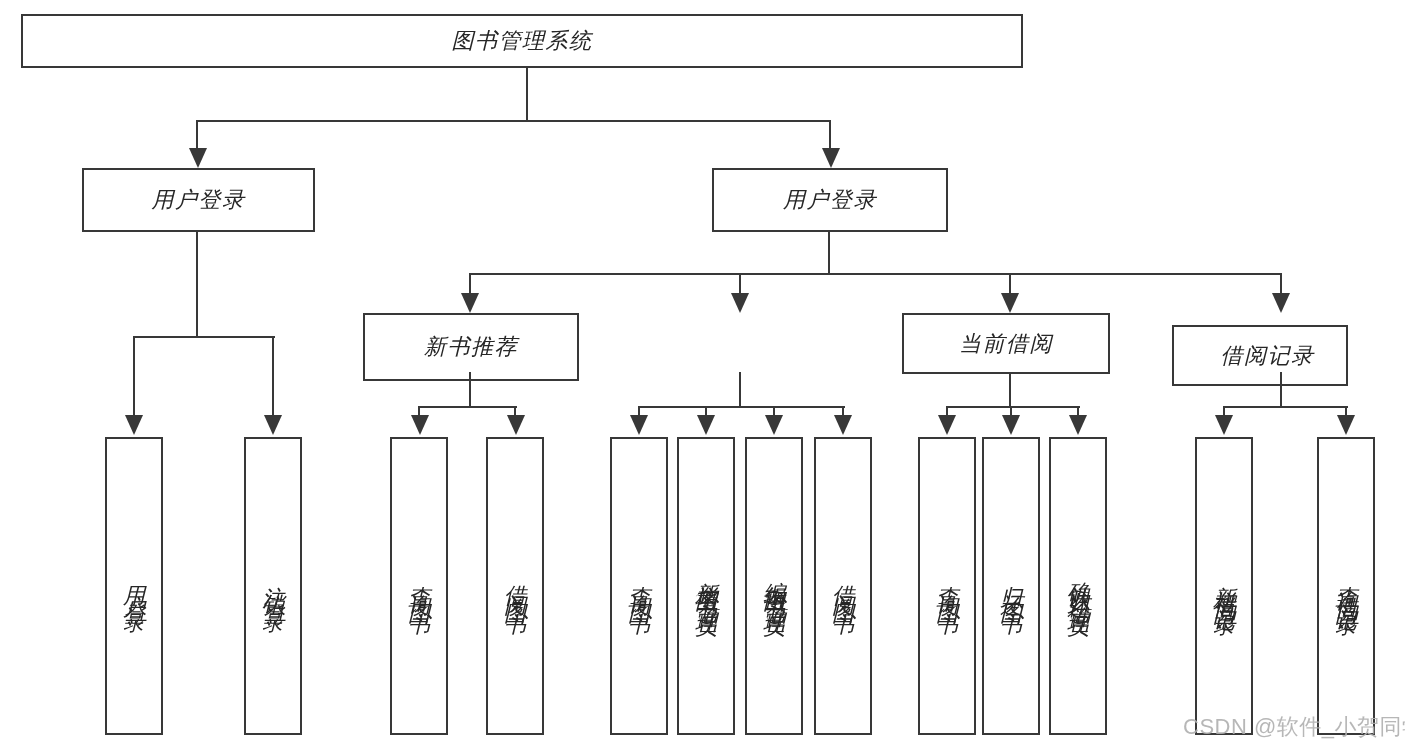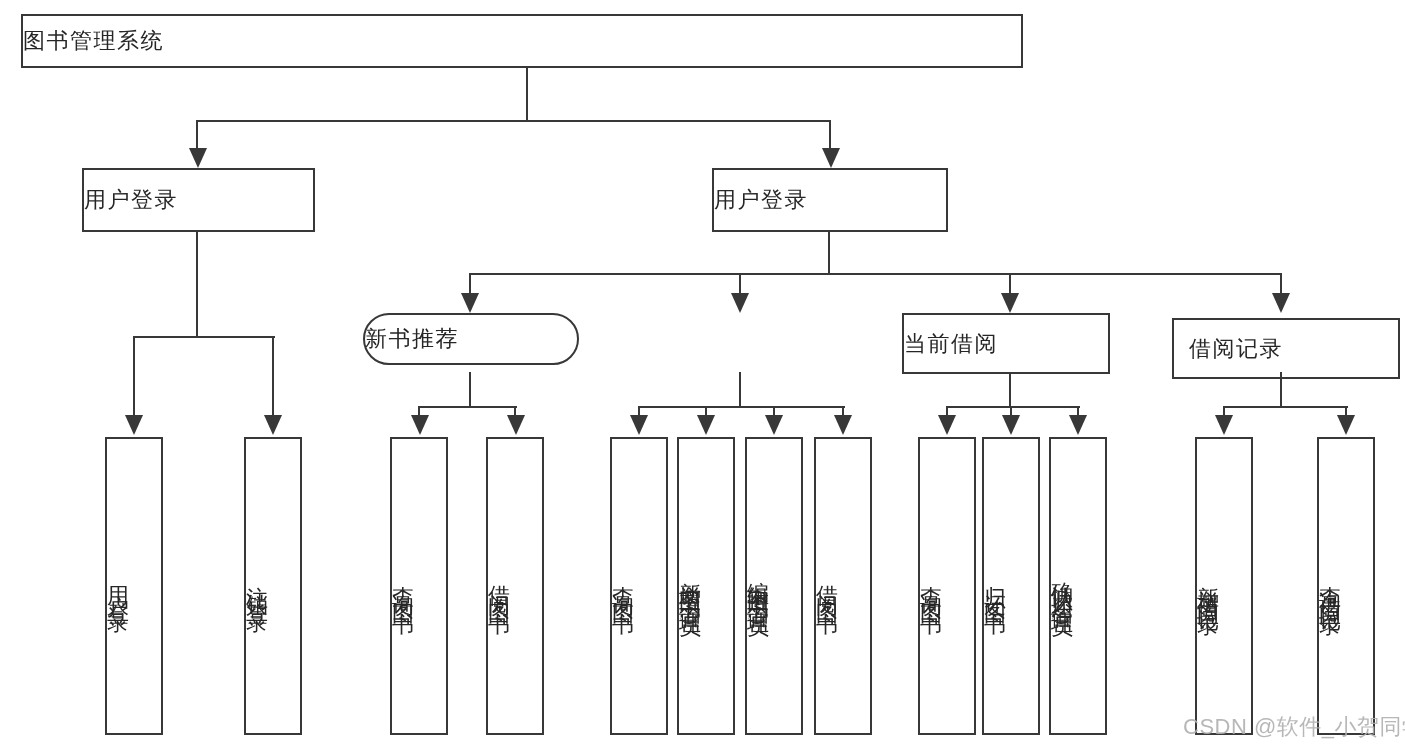--- a/index.html
+++ b/index.html
@@ -2,21 +2,21 @@
 <html><head>
 <meta charset="utf-8">
 <style>
   html,body{margin:0;padding:0;background:#fff;}
   #canvas{
     position:relative;width:1405px;height:747px;background:#fff;overflow:hidden;
     font-family:"Liberation Sans","DejaVu Sans",sans-serif;
   }
   .box{
     position:absolute;background:#fff;border:2.5px solid #383838;
-    display:flex;align-items:center;box-sizing:border-box;
+    display:flex;align-items:center;justify-content:center;box-sizing:border-box;font-style:italic;
   }
   .hlabel{font-size:22px;color:#262626;letter-spacing:1.5px;white-space:nowrap;}
   .vlabel{
     writing-mode:vertical-rl;font-size:22px;color:#262626;
     letter-spacing:9px;line-height:1;white-space:nowrap;
   }
   .line{position:absolute;background:#383838;}
   .ah{
     position:absolute;width:0;height:0;
     border-left:9px solid transparent;border-right:9px solid transparent;
@@ -61,27 +61,27 @@
   <div class="line" style="left:469px;top:273px;width:813px;height:2px;"></div>
   <div class="line" style="left:469px;top:273px;width:2px;height:20px;"></div>
   <div class="ah" style="left:461px;top:293px;"></div>
   <div class="line" style="left:739px;top:273px;width:2px;height:20px;"></div>
   <div class="ah" style="left:731px;top:293px;"></div>
   <div class="line" style="left:1009px;top:273px;width:2px;height:20px;"></div>
   <div class="ah" style="left:1001px;top:293px;"></div>
   <div class="line" style="left:1280px;top:273px;width:2px;height:20px;"></div>
   <div class="ah" style="left:1272px;top:293px;"></div>
 
-  <div class="box" style="left:363px;top:313px;width:216px;height:52px;border-radius:27px;">
+  <div class="box" style="left:363px;top:313px;width:216px;height:68px;">
     <span class="hlabel">新书推荐</span>
   </div>
   <div class="box" style="left:902px;top:313px;width:208px;height:61px;">
     <span class="hlabel">当前借阅</span>
   </div>
-  <div class="box" style="left:1172px;top:318px;width:228px;height:61px;padding-left:15px;">
+  <div class="box" style="left:1172px;top:325px;width:176px;height:61px;padding-left:15px;">
     <span class="hlabel">借阅记录</span>
   </div>
 
   <div class="line" style="left:469px;top:372px;width:2px;height:35px;"></div>
   <div class="line" style="left:418px;top:406px;width:99px;height:2px;"></div>
   <div class="line" style="left:418px;top:406px;width:2px;height:9px;"></div>
   <div class="ah" style="left:411px;top:415px;"></div>
   <div class="line" style="left:514px;top:406px;width:2px;height:9px;"></div>
   <div class="ah" style="left:507px;top:415px;"></div>
 

